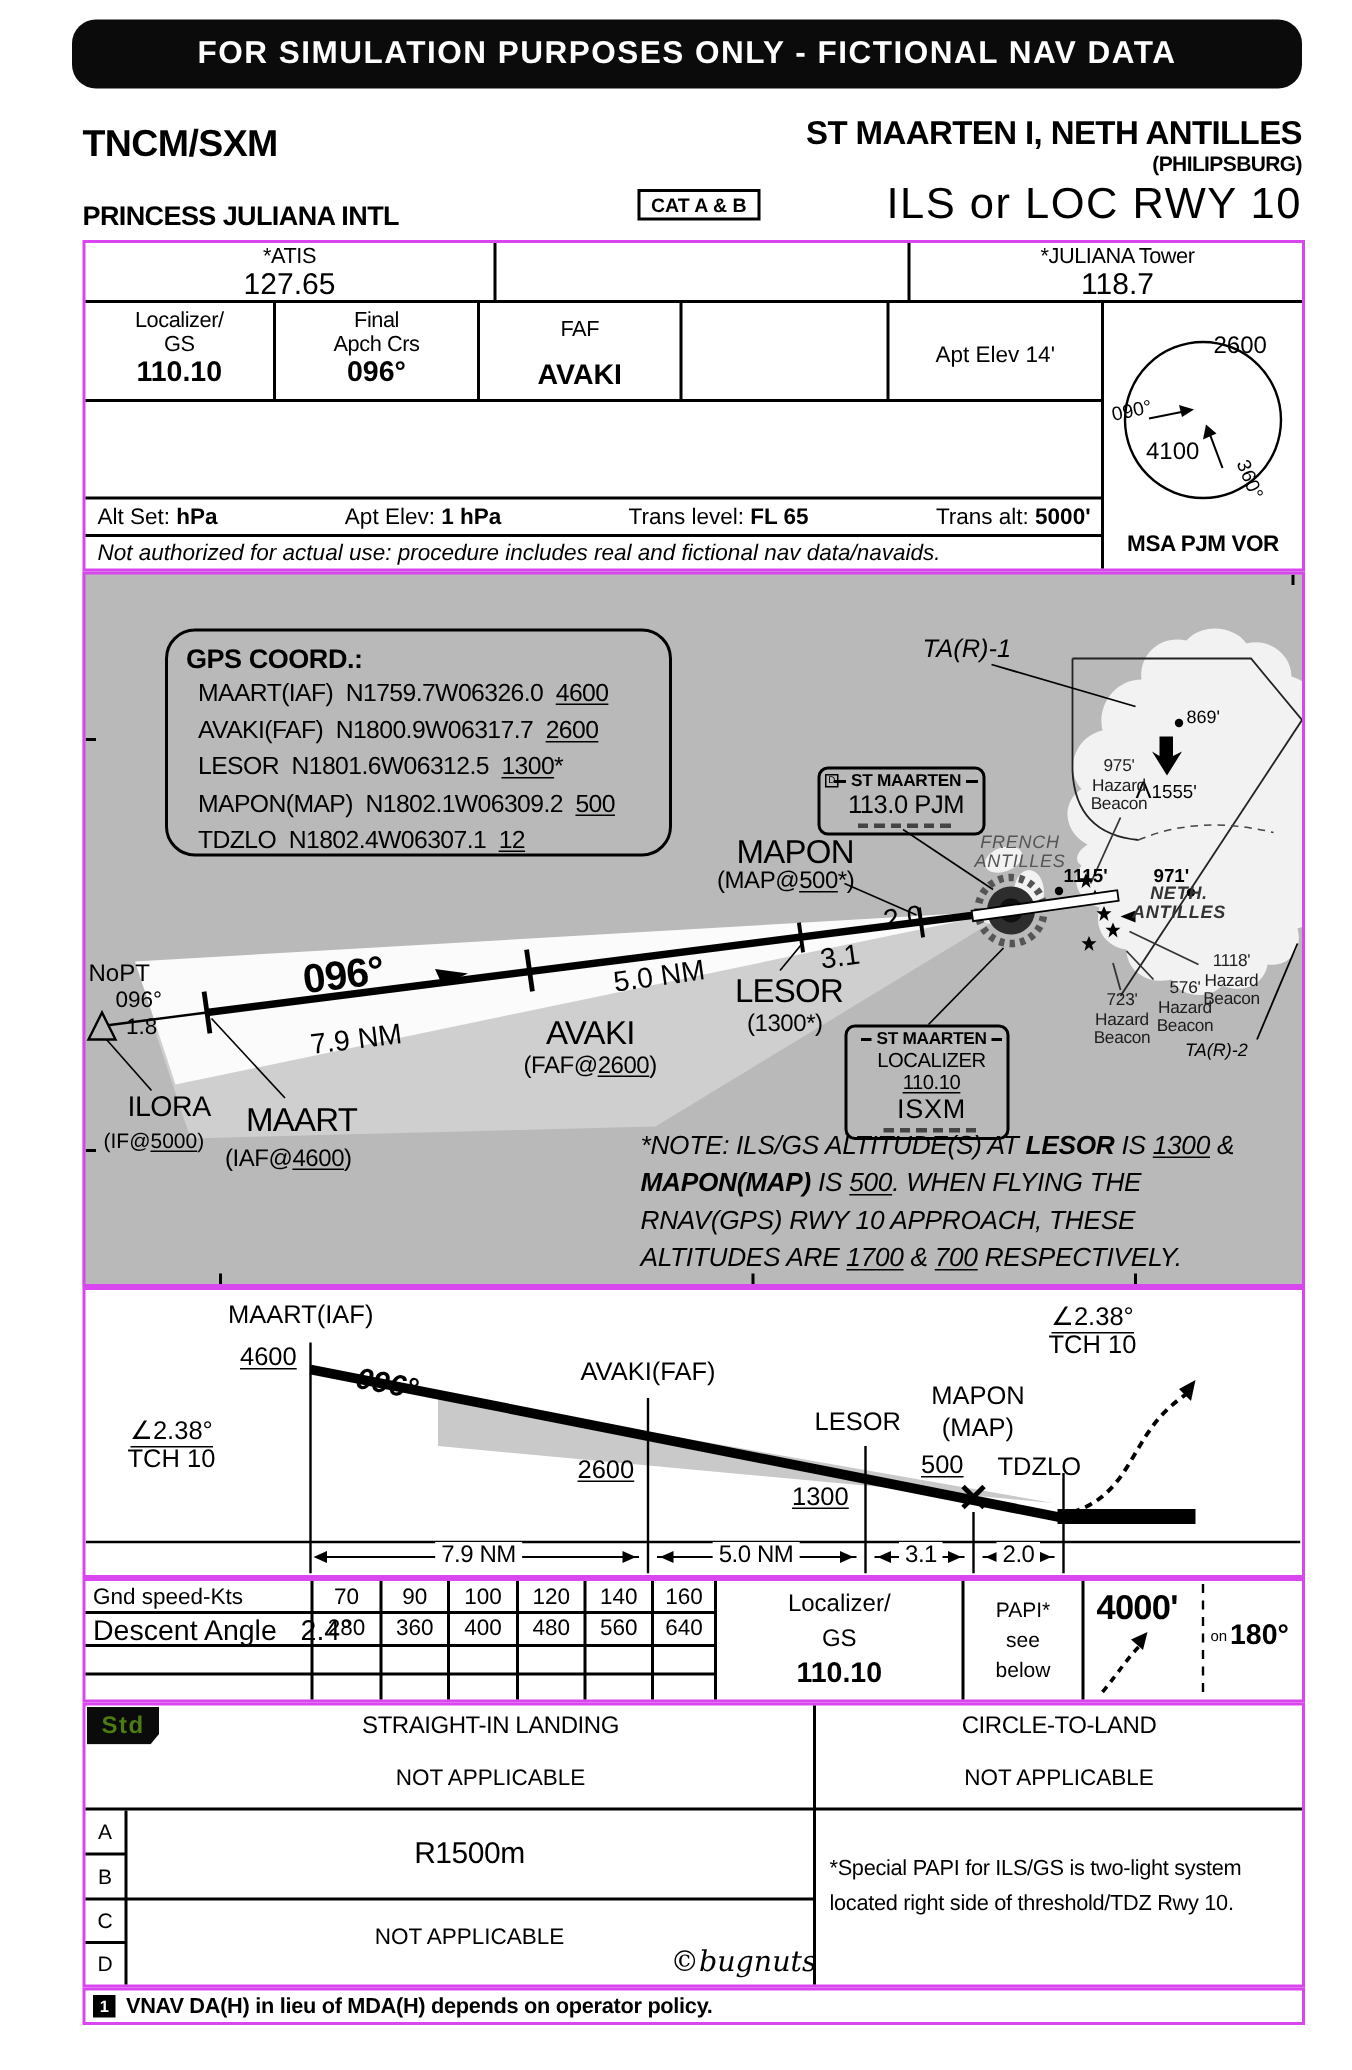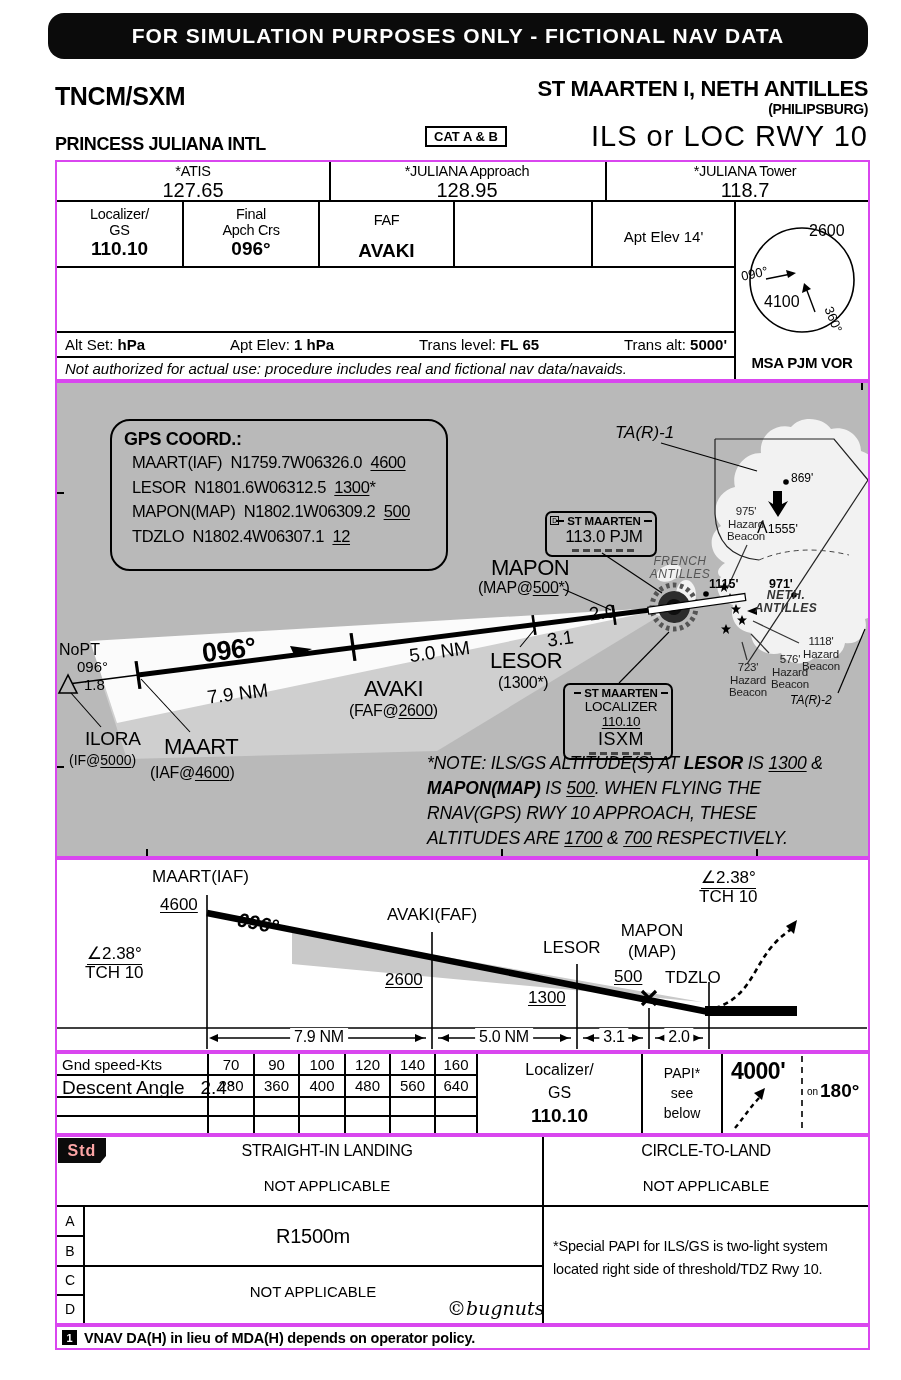--- a/index.html
+++ b/index.html
@@ -22,21 +22,21 @@
   .beacon{position:absolute;font-size:11.5px;line-height:12.5px;color:#1d1d1d;text-align:center;letter-spacing:-0.2px}
   .geo{position:absolute;font-style:italic;font-size:12px;line-height:13px;color:#555;letter-spacing:0.5px}
   .navbox{position:absolute;border:2px solid #000;border-radius:7px;background:transparent;padding:2px 0 3px 6px}
   .navname{display:flex;align-items:center;font-size:11.5px;font-weight:bold;letter-spacing:-0.2px}
   .navname .dash{flex:1;height:1.5px;background:#000;margin:0 3px}
   .morse{height:3px;margin:2px auto 0 auto;background:repeating-linear-gradient(90deg,#444 0 7px,transparent 7px 11px)}
   .tch{line-height:19px}
   .tch .top{border-bottom:1.5px solid #000;padding-bottom:1px}
   .dist-lab{position:absolute;background:#fff;padding:0 4px;font-size:16px;letter-spacing:-0.3px;transform:translateX(-50%)}
   .cell-lab{font-size:14.5px;letter-spacing:-0.3px}
-  .std{position:absolute;left:1px;top:1px;width:48px;height:25px;background:#0b0b0b;color:#fca5a5;font-weight:bold;
+  .std{position:absolute;left:1px;top:1px;width:48px;height:25px;background:#0b0b0b;color:#4d7c0f;font-weight:bold;
        font-size:16px;display:flex;align-items:center;justify-content:center;letter-spacing:1px;
        clip-path:polygon(0 0,100% 0,100% 72%,88% 100%,0 100%)}
   .fnum{display:inline-flex;width:15px;height:15px;background:#000;color:#fff;font-size:11px;font-weight:bold;
         align-items:center;justify-content:center;margin-right:7px}
 </style>
 </head>
 <body>
 
 <div class="abs banner">FOR SIMULATION PURPOSES ONLY - FICTIONAL NAV DATA</div>
 
@@ -57,24 +57,20 @@
   <div class="ln" style="left:0;top:194px;width:677px;height:2px"></div>
   <div class="ln" style="left:125px;top:40px;width:2px;height:64px"></div>
   <div class="ln" style="left:261px;top:40px;width:2px;height:64px"></div>
   <div class="ln" style="left:396px;top:40px;width:2px;height:64px"></div>
   <div class="ln" style="left:534px;top:40px;width:2px;height:64px"></div>
   <div class="ln" style="left:677px;top:38px;width:2px;height:179px"></div>
 
   <div class="abs ctr" style="left:0;top:1px;width:272px">
     <div class="cell-lab">*ATIS</div>
     <div style="font-size:20px">127.65</div>
-  </div>
-  <div class="abs ctr" style="left:272px;top:1px;width:276px">
-    <div class="cell-lab">*JULIANA Approach</div>
-    <div style="font-size:20px">128.95</div>
   </div>
   <div class="abs ctr" style="left:548px;top:1px;width:280px">
     <div class="cell-lab">*JULIANA Tower</div>
     <div style="font-size:20px">118.7</div>
   </div>
 
   <div class="abs ctr" style="left:0;top:44px;width:125px">
     <div class="cell-lab">Localizer/</div>
     <div class="cell-lab">GS</div>
     <div class="b" style="font-size:19px">110.10</div>
@@ -194,20 +190,21 @@
     <line x1="90" y1="466" x2="90" y2="473" stroke="#000" stroke-width="2"></line>
     <line x1="445" y1="466" x2="445" y2="473" stroke="#000" stroke-width="2"></line>
     <line x1="700" y1="466" x2="700" y2="473" stroke="#000" stroke-width="2"></line>
     <line x1="805" y1="0" x2="805" y2="7" stroke="#000" stroke-width="2"></line>
   </svg>
 
   <div class="abs" style="left:53px;top:36px;width:338px;height:152px;border:2.5px solid #000;border-radius:20px;padding:8px 12px">
     <div class="b" style="font-size:18px;letter-spacing:-0.3px">GPS COORD.:</div>
     <div style="font-size:16.5px;line-height:24.5px;padding-left:8px;letter-spacing:-0.4px">
       <div><span>MAART(IAF)</span>&nbsp; <span>N1759.7W06326.0</span>&nbsp; <span class="u">4600</span><span></span></div>
+      <div><span>AVAKI(FAF)</span>&nbsp; <span>N1800.9W06317.7</span>&nbsp; <span class="u">2600</span><span></span></div>
       <div><span>LESOR</span>&nbsp; <span>N1801.6W06312.5</span>&nbsp; <span class="u">1300</span><span>*</span></div>
       <div><span>MAPON(MAP)</span>&nbsp; <span>N1802.1W06309.2</span>&nbsp; <span class="u">500</span><span></span></div>
       <div><span>TDZLO</span>&nbsp; <span>N1802.4W06307.1</span>&nbsp; <span class="u">12</span><span></span></div>
     </div>
   </div>
 
   <div class="navbox ctr" style="left:488px;top:128px;width:112px">
     <div class="abs" style="left:3px;top:3px;width:9px;height:9px;border:1px solid #000;font-size:6.5px;line-height:8px">D</div>
     <div class="navname">
         <span class="dash"></span>

